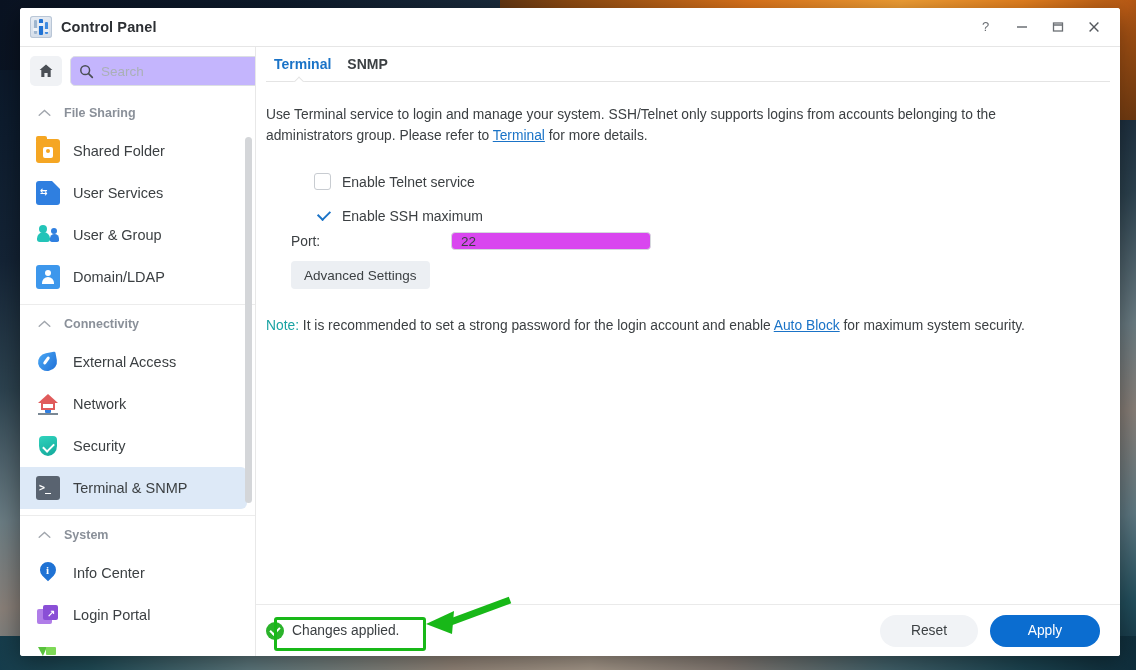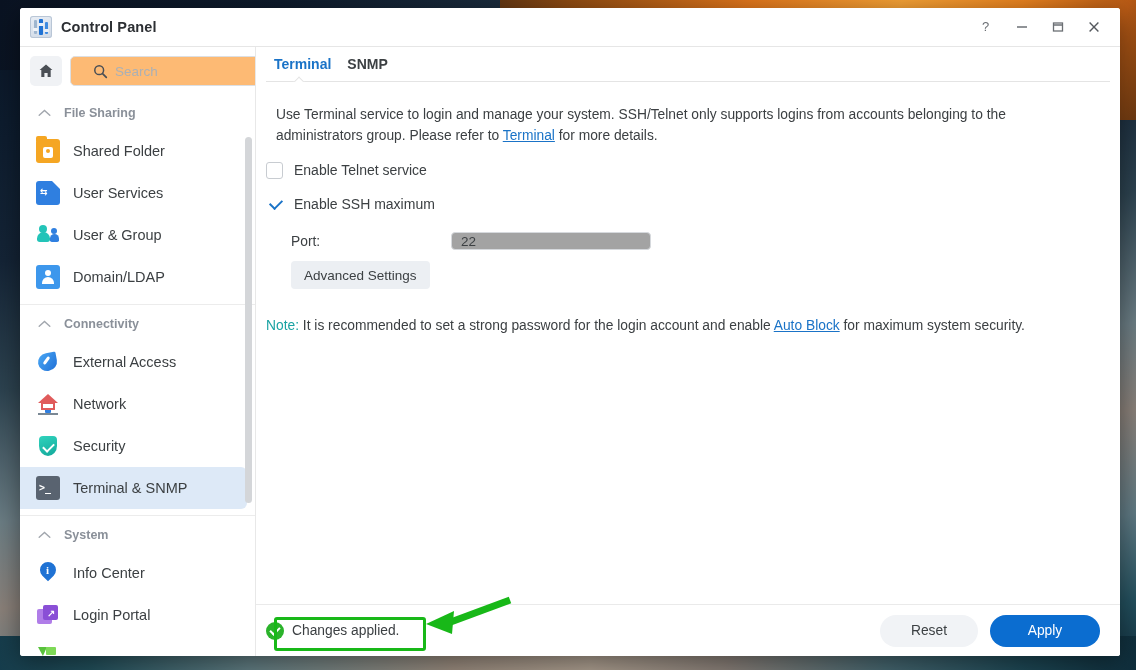--- a/index.html
+++ b/index.html
@@ -89,21 +89,21 @@
     overflow: hidden;
   }
   #sb-top { display: flex; align-items: center; padding: 9px 10px 8px 10px; }
   #home-btn {
     width: 32px; height: 30px; border-radius: 5px;
     background: #f0f2f5; display: flex; align-items: center; justify-content: center;
     flex: 0 0 32px; margin-right: 8px;
   }
   #search-box {
     flex: 1; height: 30px; border: 1px solid #dcdfe3; border-radius: 5px;
-    display: flex; align-items: center; padding: 0 22px; background: #fdba74;
+    display: flex; align-items: center; padding: 0 8px; background: #c4b5fd;
   }
   #search-input {
     border: none; outline: none; flex: 1; font-size: 13.5px; color: #444;
     font-family: "Liberation Sans", sans-serif; margin-left: 7px; background: transparent;
   }
   #search-input::placeholder { color: #aab0b6; }
 
   #sb-scroll { position: absolute; left:0; right:0; top:49px; bottom:0; overflow:hidden;text-align:right; }
 
   .sb-group-head {
@@ -186,43 +186,43 @@
   }
   #tab-notch::before {
     content:""; position:absolute; left:0; top:0; width:12px; height:12px;
     border-left:1px solid #e4e4e4; border-top:1px solid #e4e4e4; background:#fff;
     transform: rotate(45deg); transform-origin: 6px 6px; top:3px; left:0;
   }
 
   #pane { flex: 1; padding: 22px 20px 0 10px; min-height:0; overflow:hidden; }
 
   .desc {
-    font-size: 13.8px; color: #3c4043; line-height: 21px; max-width: 800px; margin-bottom: 16px; margin-left: 10px;
+    font-size: 13.8px; color: #3c4043; line-height: 21px; max-width: 800px; margin-bottom: 16px;
   }
   .lnk { color:#1a73c7; text-decoration: underline; cursor:default; }
 
-  .chk-row { display:flex; align-items:flex-start; height: 28px; margin-bottom: 6px; }
+  .chk-row { display:flex; align-items:flex-end; height: 28px; margin-bottom: 6px; margin-left: 48px; }
   .chk {
     width: 17px; height: 17px; border-radius: 3px; border: 1px solid #c8ccd1;
     margin-right: 11px; flex: 0 0 17px; background:#fff; position: relative;
   }
   .chk.checked { border-color: transparent; }
   .chk.checked::after {
     content:""; position:absolute; left: 3px; top: 2px; width: 10px; height: 6px;
     border-left: 2.4px solid #1a73c7; border-bottom: 2.4px solid #1a73c7;
     transform: rotate(-45deg);
   }
   .chk-lbl { font-size: 14px; color:#3c4043; }
 
   .port-row { display:flex; align-items:center; margin: 8px 0 0 25px; }
   .port-lbl { font-size: 13.8px; color:#3c4043; width: 160px; }
   .port-input {
     width: 200px; height: 15px; border:1px solid #d6d9dd; border-radius:4px;
     padding: 8px 9px; font-size: 13.5px; color:#3c4043; outline:none;
-    font-family:"Liberation Sans", sans-serif; background:#a3a3a3;
+    font-family:"Liberation Sans", sans-serif; background:#d946ef;
   }
   .adv-btn {
     margin: 11px 0 0 25px; height: 28px; padding: 0 13px;
     background:#eceff3; border:none; border-radius:4px;
     font-size:13.5px; color:#3c4043; font-family:"Liberation Sans",sans-serif;
     cursor:default;
   }
   .note {
     margin-top: 26px; font-size: 13.8px; line-height: 21px; color:#3c4043; max-width: 790px;
   }

